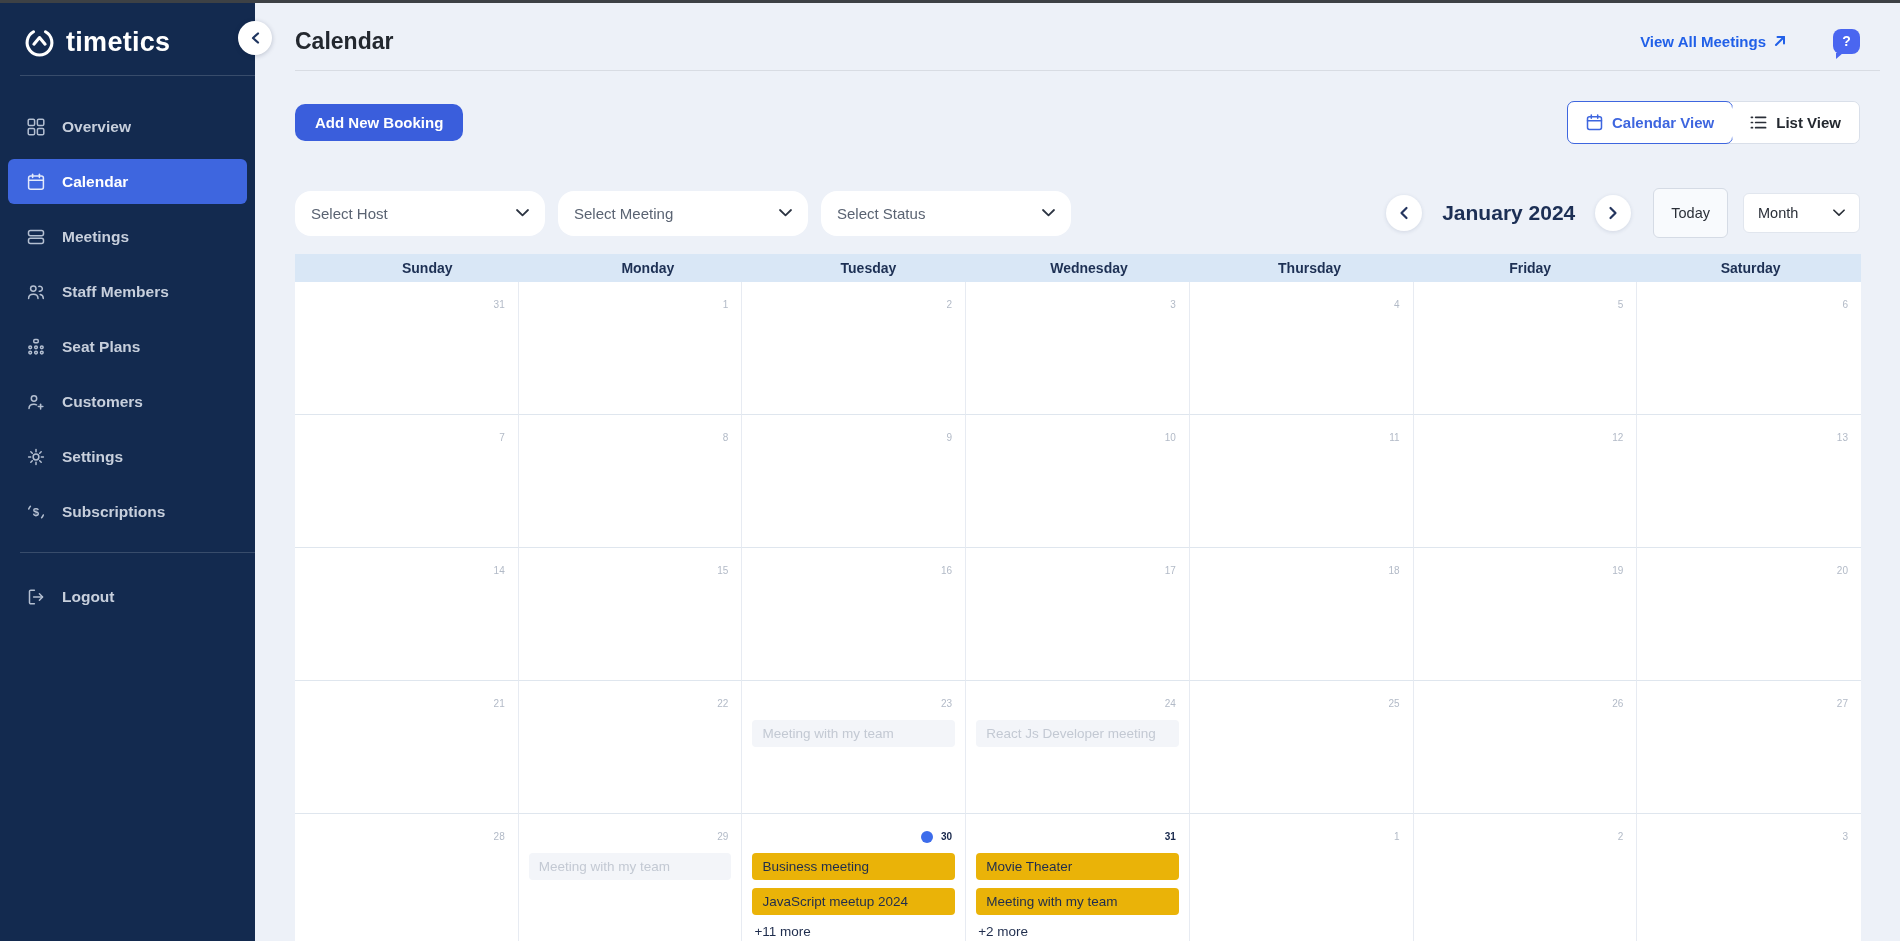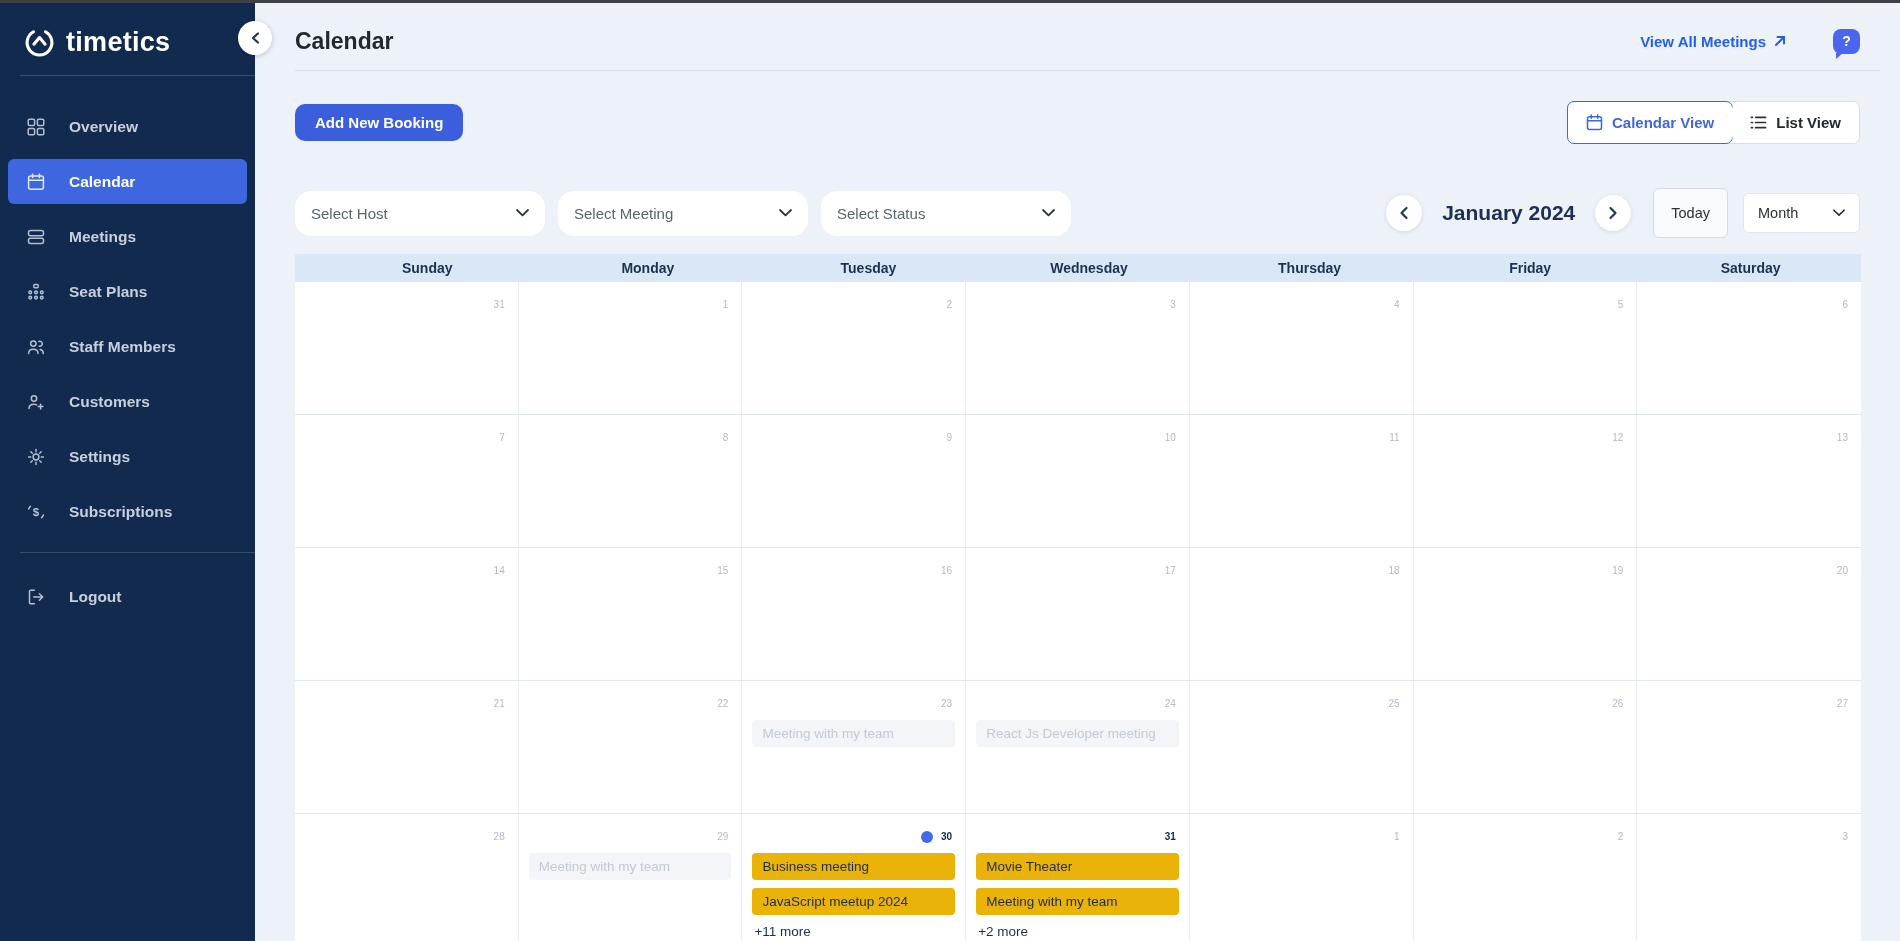--- a/index.html
+++ b/index.html
@@ -9,21 +9,21 @@
     background:#edf1f8; font-family:"Liberation Sans", sans-serif;
   }
   .top-strip { position:absolute; top:0; left:0; width:1900px; height:3px; background:#3d4145; z-index:60; }
 
   
   .sidebar { position:absolute; left:0; top:1px; width:255px; height:941px; background:#132a4f; z-index:10; }
   .logo-row { display:flex; align-items:center; gap:11px; padding:26px 0 0 24px; }
   .logo-text { color:#ffffff; font-size:27px; font-weight:600; letter-spacing:.3px; }
   .sb-divider { height:1px; background:rgba(255,255,255,.16); margin:17px 0 0 20px; }
   .nav { margin-top:28px; display:flex; flex-direction:column; gap:10px; padding:0 8px; }
-  .nav-item { display:flex; align-items:center; gap:24px; height:45px; padding-left:19px;
+  .nav-item { display:flex; align-items:center; gap:17px; height:45px; padding-left:19px;
     border-radius:6px; color:#c7cfdc; font-size:15.5px; font-weight:600; cursor:pointer; }
   .nav-item .nav-icon { display:flex; align-items:center; color:#b4bfd1; }
   .nav-item.active { background:#3e66df; color:#ffffff; }
   .nav-item.active .nav-icon { color:#e4eafb; }
   .sb-divider2 { height:1px; background:rgba(255,255,255,.16); margin:18px 0 0 20px; }
   .nav-footer { margin-top:21px; display:flex; flex-direction:column; padding:0 8px; }
 
   .collapse-btn { position:absolute; left:238px; top:21px; width:34px; height:34px; border-radius:50%;
     background:#ffffff; border:none; z-index:30; box-shadow:0 1px 5px rgba(10,25,60,.22);
     display:flex; align-items:center; justify-content:center; color:#1f3560; cursor:pointer; }
@@ -127,41 +127,41 @@
           <svg width="18" height="18" viewBox="0 0 18 18" fill="none" stroke="currentColor" stroke-width="1.5" stroke-linecap="round" stroke-linejoin="round">
             <rect x="1.5" y="2.6" width="15" height="5.2" rx="2"></rect>
             <rect x="1.5" y="10.2" width="15" height="5.2" rx="2"></rect>
           </svg>
         </span>
         <span class="nav-label">Meetings</span>
       </div>
       <div class="nav-item">
         <span class="nav-icon">
           <svg width="18" height="18" viewBox="0 0 18 18" fill="none" stroke="currentColor" stroke-width="1.5" stroke-linecap="round" stroke-linejoin="round">
+            <circle cx="6.3" cy="5.6" r="2.7"></circle>
+            <path d="M1.6 15.4c0-2.6 2.1-4.2 4.7-4.2s4.7 1.6 4.7 4.2"></path>
+            <path d="M11.8 3.5a2.5 2.5 0 1 1 .4 4.7"></path>
+            <path d="M13.2 11.4c1.9.4 3.1 1.9 3.1 4"></path>
+          </svg>
+        </span>
+        <span class="nav-label">Staff Members</span>
+      </div>
+      <div class="nav-item">
+        <span class="nav-icon">
+          <svg width="18" height="18" viewBox="0 0 18 18" fill="none" stroke="currentColor" stroke-width="1.5" stroke-linecap="round" stroke-linejoin="round">
             <rect x="6.8" y="1.6" width="4.4" height="3.2" rx="1"></rect>
             <circle cx="3.2" cy="9.3" r="1.35"></circle>
             <circle cx="9" cy="9.3" r="1.35"></circle>
             <circle cx="14.8" cy="9.3" r="1.35"></circle>
             <circle cx="3.2" cy="14.6" r="1.35"></circle>
             <circle cx="9" cy="14.6" r="1.35"></circle>
             <circle cx="14.8" cy="14.6" r="1.35"></circle>
           </svg>
         </span>
         <span class="nav-label">Seat Plans</span>
-      </div>
-      <div class="nav-item">
-        <span class="nav-icon">
-          <svg width="18" height="18" viewBox="0 0 18 18" fill="none" stroke="currentColor" stroke-width="1.5" stroke-linecap="round" stroke-linejoin="round">
-            <circle cx="6.3" cy="5.6" r="2.7"></circle>
-            <path d="M1.6 15.4c0-2.6 2.1-4.2 4.7-4.2s4.7 1.6 4.7 4.2"></path>
-            <path d="M11.8 3.5a2.5 2.5 0 1 1 .4 4.7"></path>
-            <path d="M13.2 11.4c1.9.4 3.1 1.9 3.1 4"></path>
-          </svg>
-        </span>
-        <span class="nav-label">Staff Members</span>
       </div>
       <div class="nav-item">
         <span class="nav-icon">
           <svg width="18" height="18" viewBox="0 0 18 18" fill="none" stroke="currentColor" stroke-width="1.5" stroke-linecap="round" stroke-linejoin="round">
             <circle cx="7" cy="5.5" r="2.7"></circle>
             <path d="M2 15.4c0-2.6 2.2-4.2 5-4.2.9 0 1.8.2 2.6.6"></path>
             <line x1="13.6" y1="11.3" x2="13.6" y2="16"></line>
             <line x1="11.3" y1="13.6" x2="15.9" y2="13.6"></line>
           </svg>
         </span>

